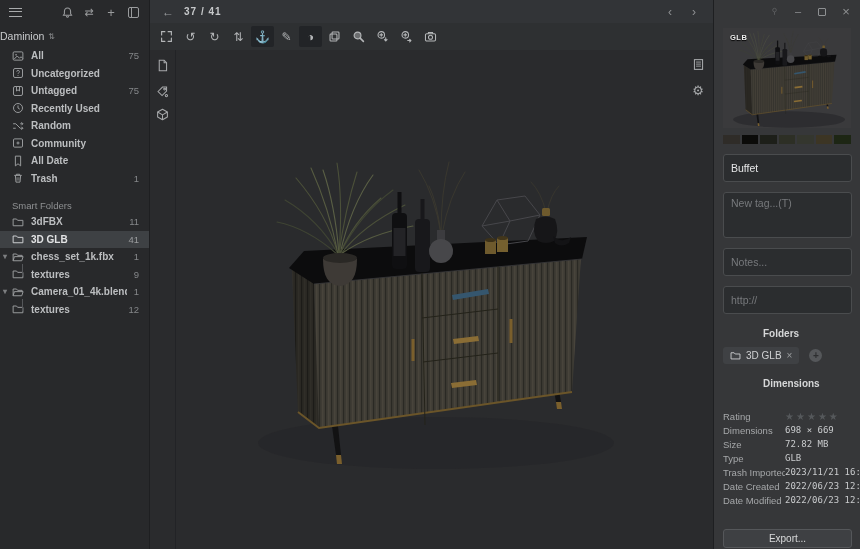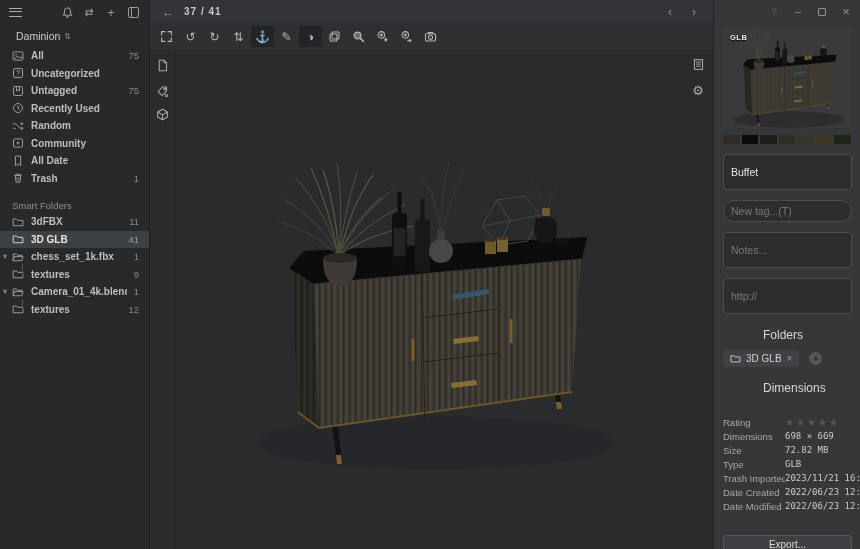--- a/index.html
+++ b/index.html
@@ -9,21 +9,21 @@
 
   
   .sidebar { position:absolute; left:0; top:0; width:150px; height:549px; background:#28292b; border-right:1px solid #1e1f21; }
   .sb-top { height:24px; display:flex; align-items:center; padding:0 9px; gap:8px; }
   .hamburger { width:13px; height:9px; border-top:1.4px solid #a9abad; border-bottom:1.4px solid #a9abad; position:relative; cursor:pointer; }
   .hamburger::after { content:""; position:absolute; left:0; right:0; top:2.8px; border-top:1.4px solid #a9abad; }
   .sb-top .spacer { flex:1; }
   .tbico { color:#9a9c9e; font-size:11px; line-height:1; display:flex; align-items:center; justify-content:center; width:14px; height:14px; }
   .panel-ico { width:11px; height:11px; border:1.2px solid #9a9c9e; border-radius:2px; position:relative; }
   .panel-ico::after { content:""; position:absolute; left:2.5px; top:0; bottom:0; border-left:1.2px solid #9a9c9e; }
-  .sb-app { display:flex; align-items:center; gap:4px; padding:6px 16px 5px; color:#c9cbcd; font-size:10.5px; }
+  .sb-app { display:flex; align-items:center; gap:4px; padding:6px 0 5px; color:#c9cbcd; font-size:10.5px; }
   .sb-app .caret { font-size:8px; color:#8a8c8e; }
   .sb-row { display:flex; align-items:center; gap:7px; height:17.5px; padding:0 10px 0 12px; font-weight:600; color:#bcbec0; cursor:pointer; }
   .sb-row .lbl { flex:1; white-space:nowrap; overflow:hidden; }
   .sb-row .cnt { color:#85878a; font-weight:400; font-size:9.5px; }
   .sb-row.selected { background:#3e4144; color:#e2e3e4; }
   .sb-sec { padding:0 12px; color:#8e9092; font-size:9.5px; height:16px; display:flex; align-items:center; }
   .sb-gap { height:10px; }
   .fold-row { position:relative; }
   .fold-row .caretx { position:absolute; left:3px; top:4px; color:#7c7e80; font-size:8px; }
   .fold-row.child { }
@@ -49,23 +49,23 @@
   .r-title { height:23px; display:flex; align-items:center; justify-content:flex-end; padding:0 8px; gap:12px; }
   .wc { color:#8e9092; font-size:11px; line-height:1; cursor:pointer; display:flex; align-items:center; justify-content:center; width:12px; height:12px; }
   .maxbox { width:8px; height:8px; border:1.2px solid #8e9092; border-radius:1px; }
   .thumb { position:relative; margin:5px 9px 0; height:100px; background:#3a3a3c; overflow:hidden; cursor:pointer; }
   .thumb .badge { position:absolute; left:7px; top:5px; color:#ececec; font-size:7.5px; font-weight:700; letter-spacing:0.5px; text-shadow:0 1px 1px #000; }
   .palette { display:flex; gap:2px; margin:7px 9px 0; height:9px; }
   .palette .sw { flex:1; cursor:pointer; }
   .fieldbox { display:block; width:129px; margin:10px 9px 0; background:#2b2d2f; border:1px solid #4a4c4e; border-radius:3px;
               color:#e5e6e7; font-size:10.5px; font-family:"Liberation Sans",sans-serif; padding:4px 7px; outline:none; }
   .fieldbox::placeholder { color:#77797c; }
-  textarea.fieldbox { height:22px; resize:none;border-radius:14px; }
-  input.fieldbox { height:36px; }
-  .sec-h { margin:14px 9px 0; color:#d6d7d8; font-weight:400; font-size:12px;padding-left:40px; }
+  textarea.fieldbox { height:46px; resize:none; }
+  input.fieldbox { height:28px; }
+  .sec-h { margin:14px 9px 0; color:#d6d7d8; font-weight:700; font-size:10px;padding-left:40px; }
   .chip-row { display:flex; align-items:center; margin:8px 9px 0; gap:10px; }
   .chip { display:flex; align-items:center; gap:5px; background:#3f4144; border-radius:3px; padding:3px 7px; color:#cfd0d2; font-size:10px; cursor:pointer; }
   .chip .x { color:#9a9c9e; font-size:10px; cursor:pointer; }
   .plus-circle { width:13px; height:13px; border-radius:50%; background:#55575a; color:#2d2e30; font-size:10px; font-weight:700;
                  display:flex; align-items:center; justify-content:center; cursor:pointer; line-height:1; }
   .props { margin:20px 9px 0; }
   .prow { display:flex; align-items:center; height:14px; }
   .prow .pl { width:62px; color:#a6a8aa; font-size:9.5px; white-space:nowrap; overflow:hidden; flex:none; }
   .prow .pv { color:#c9cbcd; font-size:9px; font-family:"DejaVu Sans Mono", monospace; white-space:nowrap; }
   .stars { color:#55585b; font-size:10px; letter-spacing:2px; }

